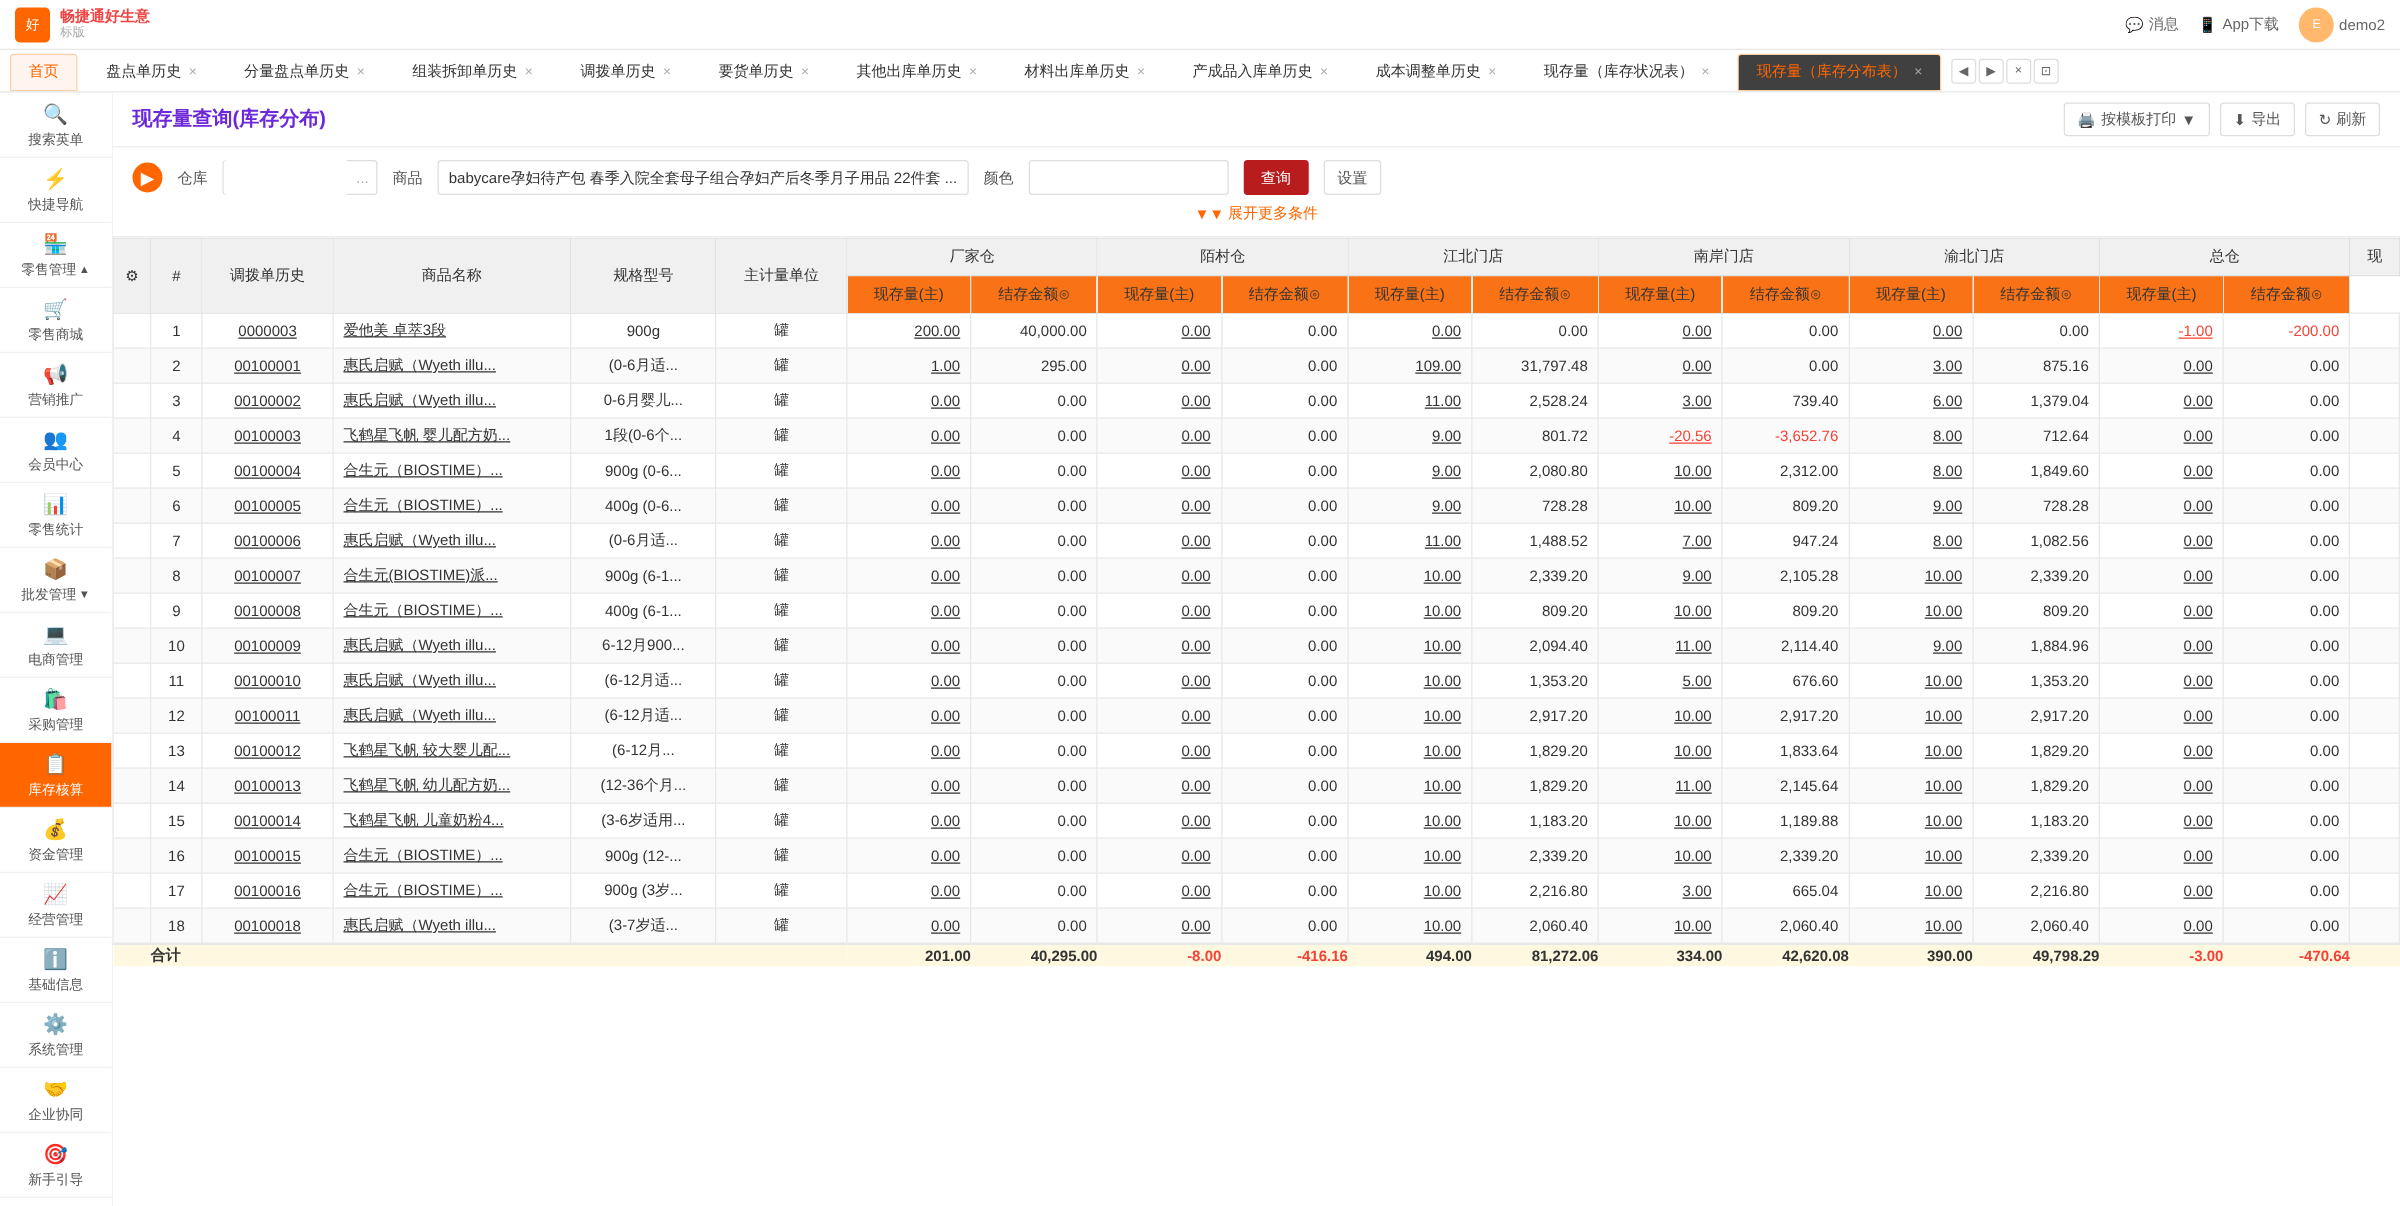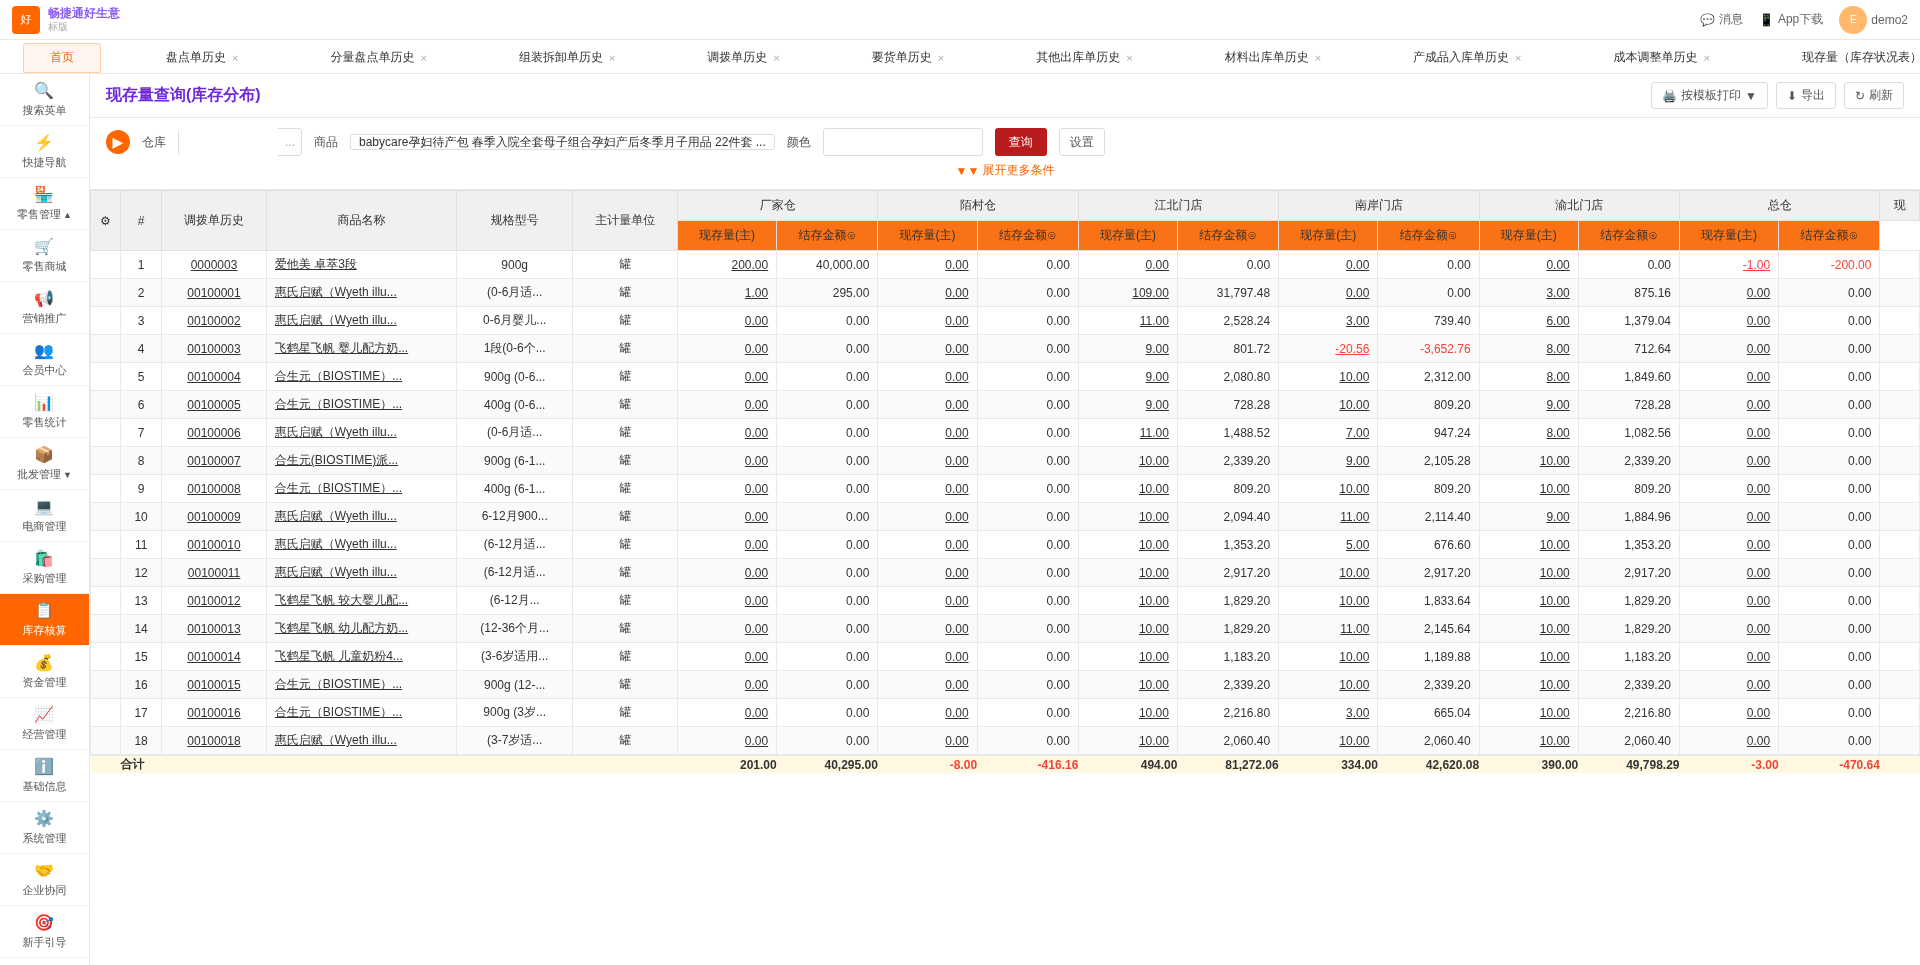--- a/index.html
+++ b/index.html
@@ -17,23 +17,23 @@
     .top-bar-right span { cursor: pointer; display: flex; align-items: center; gap: 4px; }
     .avatar { width: 28px; height: 28px; border-radius: 50%; background: #ccc; overflow: hidden; display: inline-block; }
 
     
     .nav-tabs {
       display: flex; align-items: center; background: #fff;
       border-bottom: 1px solid #e8e8e8; height: 34px; padding: 0 4px;
       overflow: hidden;
     }
     .nav-tab {
-      display: flex; align-items: center; padding: 0 26px; height: 30px;
+      display: flex; align-items: center; padding: 0 14px; height: 30px;
       font-size: 12px; cursor: pointer; white-space: nowrap; border-radius: 3px 3px 0 0;
-      border: 1px solid transparent; margin: 2px 19px 0;
+      border: 1px solid transparent; margin: 2px 4px 0;
       position: relative;
     }
     .nav-tab.home { color: #ff6600; background: #fff5ee; border-color: #ffd0a8; }
     .nav-tab.active { color: #ff6600; background: #404040; border-color: #ffd0a8; font-weight: 500; }
     .nav-tab .close-x { margin-left: 6px; color: #aaa; font-size: 11px; }
     .nav-arrows { display: flex; align-items: center; gap: 2px; margin-left: 4px; }
     .nav-arrow { width: 20px; height: 20px; border: 1px solid #ddd; border-radius: 3px; display: flex; align-items: center; justify-content: center; cursor: pointer; font-size: 10px; color: #666; }
     .nav-close-all { width: 20px; height: 20px; border: 1px solid #ddd; border-radius: 3px; display: flex; align-items: center; justify-content: center; cursor: pointer; font-size: 10px; color: #666; }
 
     
@@ -76,21 +76,21 @@
     .btn-orange {
       background: #b91c1c; color: #fff; border: none; border-radius: 3px;
       padding: 4px 14px; cursor: pointer; font-size: 12px; height: 28px;
     }
     .btn-white {
       background: #fff; color: #555; border: 1px solid #ddd; border-radius: 3px;
       padding: 4px 10px; cursor: pointer; font-size: 12px; height: 28px;
     }
     .expand-row { display: flex; align-items: center; justify-content: center; margin-top: 4px; }
     .expand-btn { color: #ff6600; cursor: pointer; font-size: 12px; display: flex; align-items: center; gap: 3px; }
-    .filter-tag { display: inline-flex; align-items: center; background: #fff; border: 1px solid #ddd; border-radius: 3px; padding: 2px 8px; font-size: 12px; height: 16px; max-width: 600px; overflow: hidden; text-overflow: ellipsis; white-space: nowrap; justify-content: center; }
+    .filter-tag { display: inline-flex; align-items: center; background: #fff; border: 1px solid #ddd; border-radius: 3px; padding: 2px 8px; font-size: 12px; height: 28px; max-width: 600px; overflow: hidden; text-overflow: ellipsis; white-space: nowrap; justify-content: center; }
 
     
     .table-container { flex: 1; overflow: auto; background: #fff; }
     table { width: 100%; border-collapse: collapse; font-size: 12px; }
     thead tr th {
       background: #f97316; border: 1px solid #e0e0e0;
       padding: 6px 8px; text-align: center; font-weight: 500; color: #333;
       white-space: nowrap; position: sticky; top: 0; z-index: 2;
     }
     thead tr:first-child th { background: #f0f0f0; }
@@ -113,21 +113,21 @@
       color: #fff; font-size: 14px; cursor: pointer;
     }
   </style>
 </head>
 <body>
 
 <div class="top-bar">
   <div class="top-bar-left">
     <div class="logo-icon">好</div>
     <div style="display:flex;flex-direction:column;line-height:1.2;">
-      <span style="font-size:12px;font-weight:bold;color:#8b5cf6;">畅捷通好生意</span>
+      <span style="font-size:12px;font-weight:bold;color:#ef4444;">畅捷通好生意</span>
       <span style="font-size:10px;color:#aaa;">标版</span>
     </div>
   </div>
   <div class="top-bar-right">
     <span>
       <span>💬</span>
       <span>消息</span>
     </span>
     <span>
       <span>📱</span>

